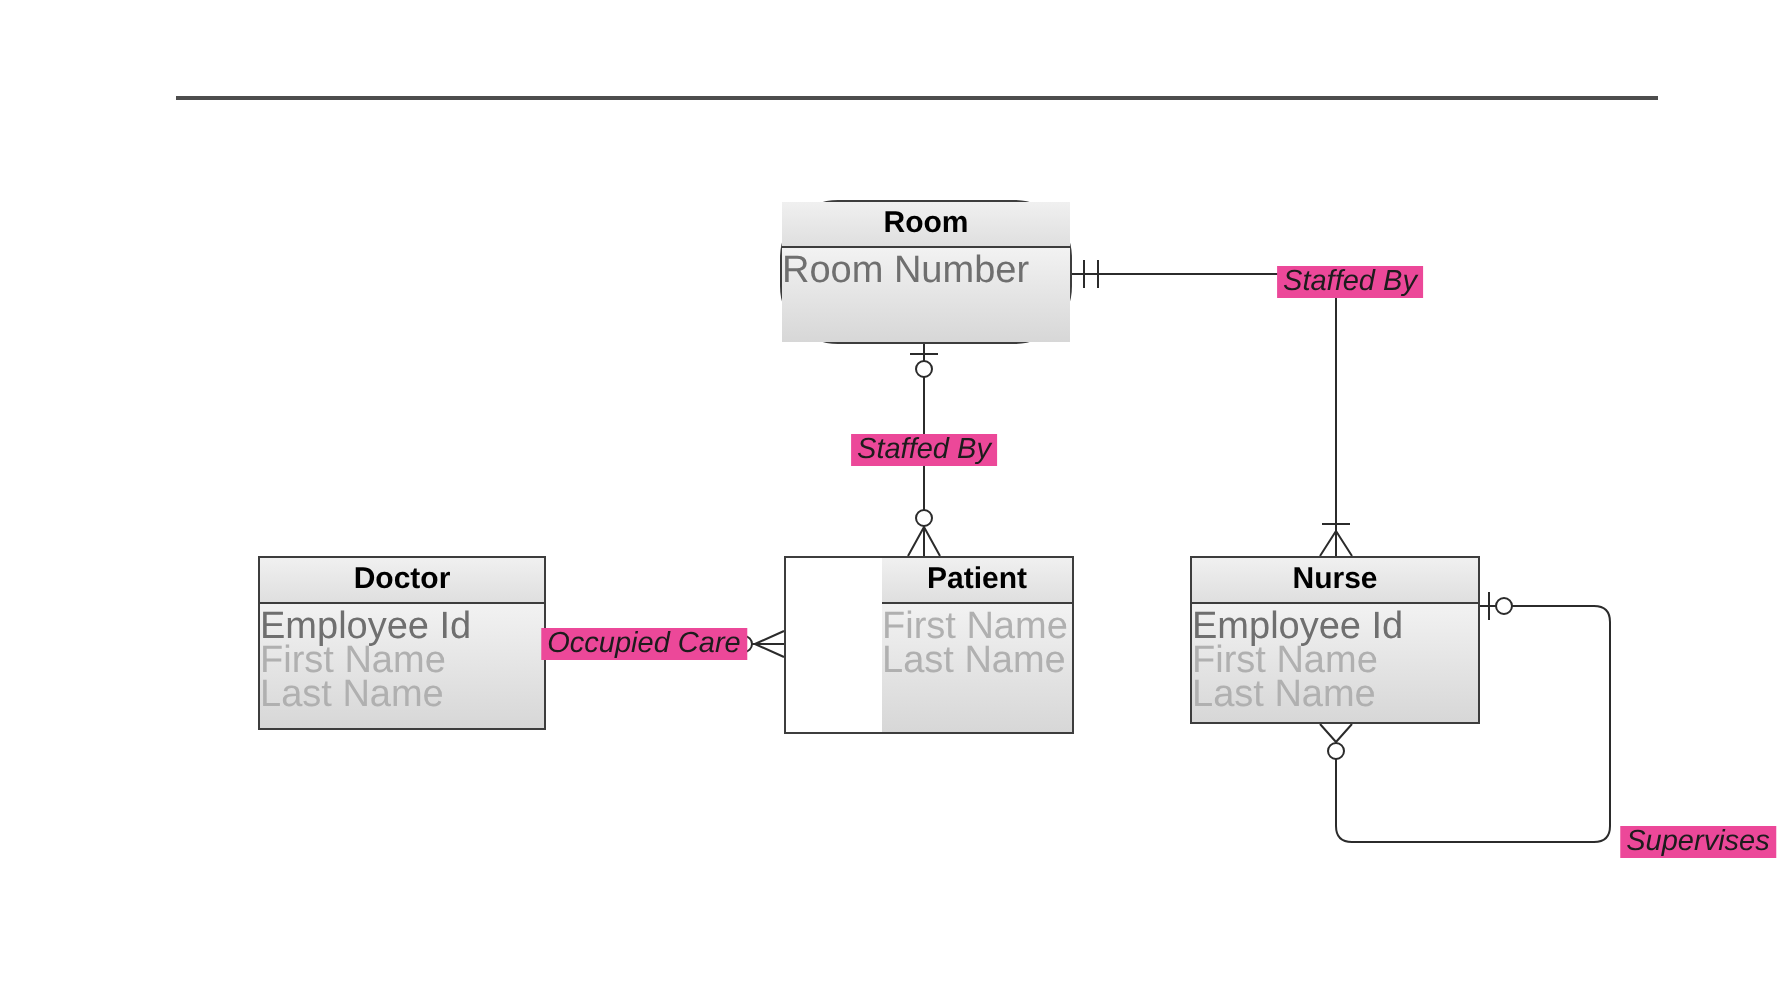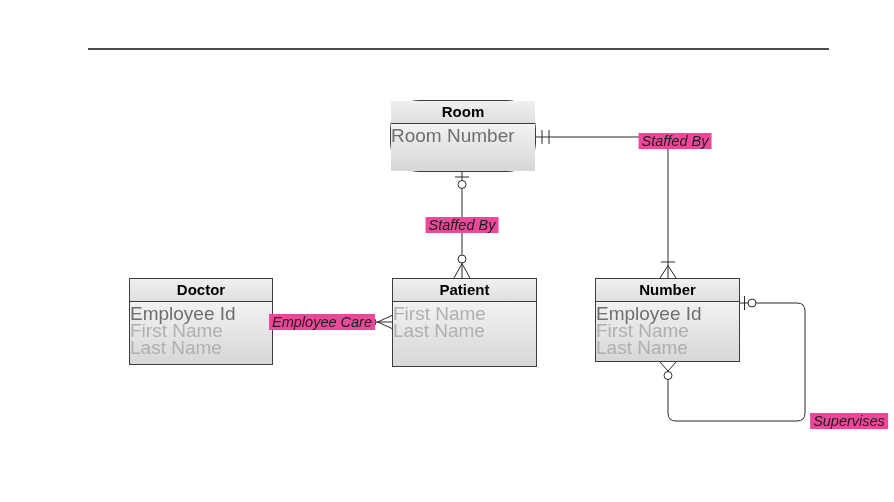--- a/index.html
+++ b/index.html
@@ -12,21 +12,21 @@
           display:flex;flex-direction:column;}
   .entity-header{box-sizing:border-box;height:23px;line-height:22px;border-bottom:1px solid #3d3d3d;
           text-align:center;font-weight:bold;font-size:15px;color:#000;
           background:linear-gradient(#f0f0f0,#dfdfdf);}
   .entity-body{flex:1;background:linear-gradient(#f2f2f2,#d7d7d7);
           font-size:19px;padding-top:3px;overflow:hidden;}
   .attr{line-height:17px;color:#b0b0b0;}
   .attr.key{color:#6f6f6f;}
   #entity-room{left:390px;top:100px;width:146px;height:72px;border-radius:29px;}
   #entity-doctor{left:97px;top:278px;width:144px;height:87px;margin-left:32px;}
-  #entity-patient{left:392px;top:278px;width:145px;height:89px;}
+  #entity-patient{left:392px;top:278px;width:145px;height:89px;padding-left:48px;}
   #entity-nurse{left:595px;top:278px;width:145px;height:84px;}
   .rel-label{position:absolute;transform:translate(-50%,-50%);background:#ec4899;
           padding:0 3px;font-size:14.5px;font-style:italic;color:#1c1c1c;white-space:nowrap;}
   #label-occupied-by{left:462px;top:225px;}
   #label-staffed-by{left:675px;top:141px;}
   #label-primary-care{left:322px;top:322px;}
   #label-supervises{left:849px;top:421px;}
 </style>
 </head>
 <body>
@@ -86,26 +86,26 @@
 
   <div class="entity" id="entity-patient">
     <div class="entity-header">Patient</div>
     <div class="entity-body">
       <div class="attr">First Name</div>
       <div class="attr">Last Name</div>
     </div>
   </div>
 
   <div class="entity" id="entity-nurse">
-    <div class="entity-header">Number</div>
+    <div class="entity-header">Nurse</div>
     <div class="entity-body">
       <div class="attr key">Employee Id</div>
       <div class="attr">First Name</div>
       <div class="attr">Last Name</div>
     </div>
   </div>
 
   <div class="rel-label" id="label-occupied-by">Staffed By</div>
   <div class="rel-label" id="label-staffed-by">Staffed By</div>
-  <div class="rel-label" id="label-primary-care">Employee Care</div>
+  <div class="rel-label" id="label-primary-care">Occupied Care</div>
   <div class="rel-label" id="label-supervises">Supervises</div>
 
 </div>
 
 </body></html>

